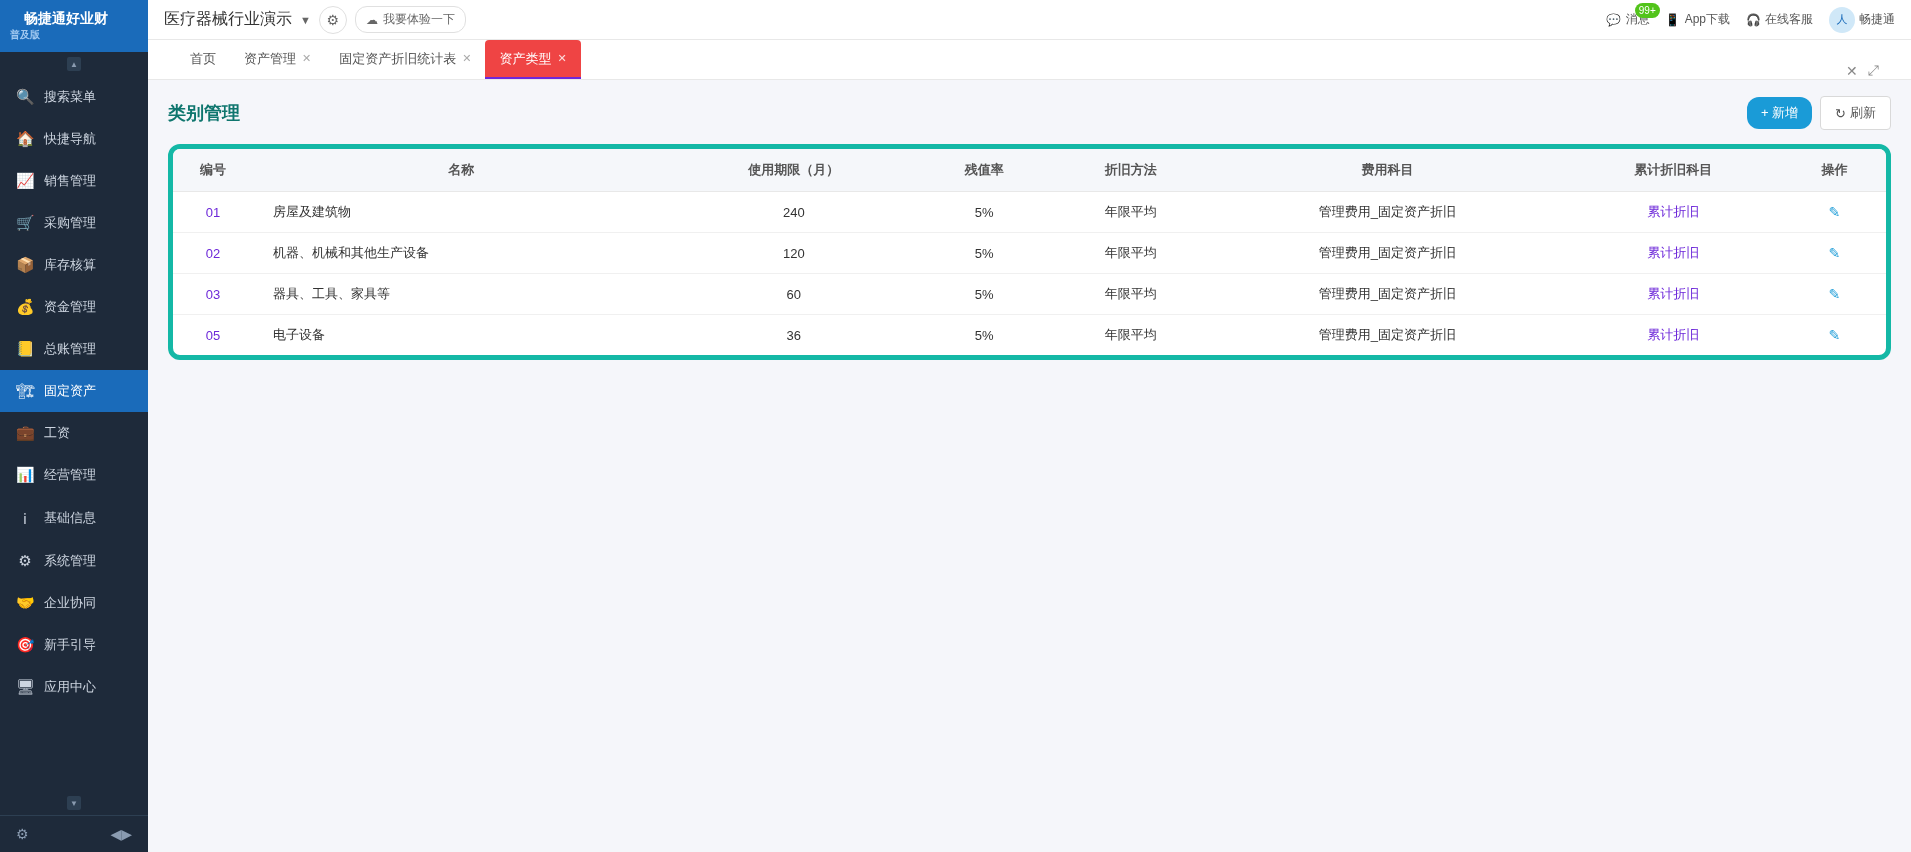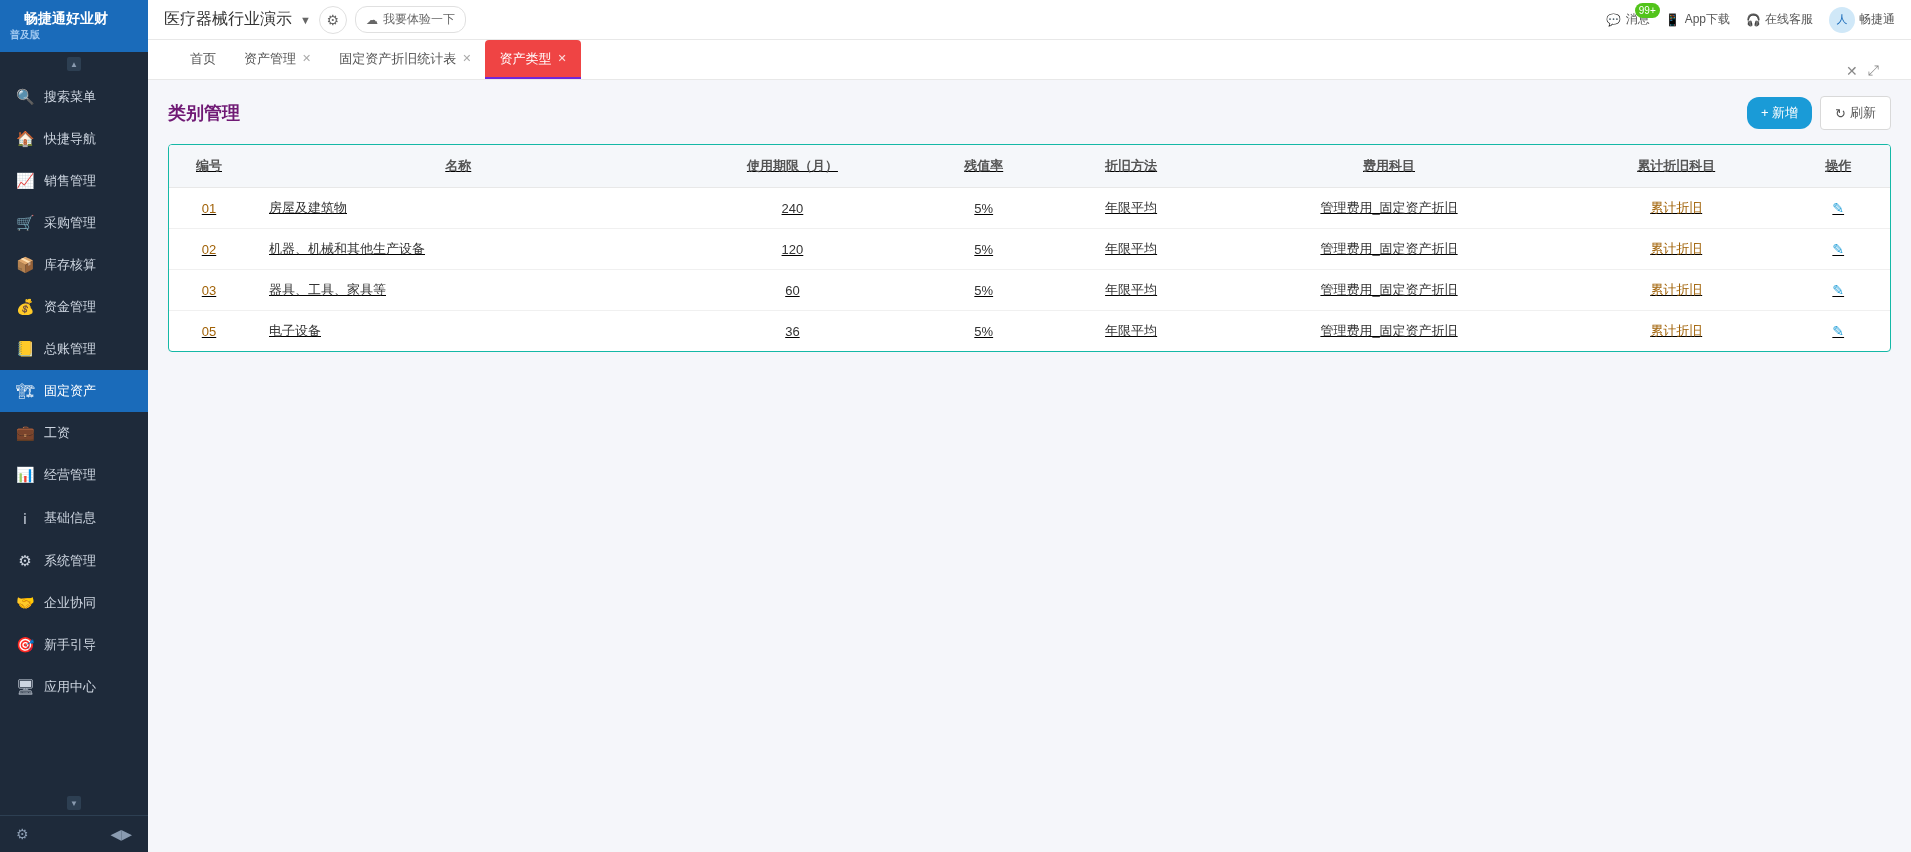--- a/index.html
+++ b/index.html
@@ -217,21 +217,21 @@
     
     .page-header {
       display: flex;
       align-items: center;
       justify-content: space-between;
       margin-bottom: 14px;
     }
     .page-title {
       font-size: 18px;
       font-weight: bold;
-      color: #701a75;
+      color: #0f766e;
     }
     .page-actions {
       display: flex;
       align-items: center;
       gap: 8px;
     }
     .btn-primary {
       background: #1a9bd7;
       color: #fff;
       border: none;
@@ -257,24 +257,23 @@
     }
     .win-btn {
       cursor: pointer;
       color: #888;
       font-size: 14px;
     }
 
     
     .table-container {
       background: #fff;
-      border-radius: 4px;
-      border: 1px solid #14b8a6;
+      border-radius: 12px;
+      border: 5px solid #14b8a6;
       overflow: hidden;
-      text-decoration: underline;
     }
     table {
       width: 100%;
       border-collapse: collapse;
     }
     thead tr {
       background: #f5f7fa;
     }
     th {
       padding: 12px 10px;
@@ -288,21 +287,21 @@
     th:first-child { width: 80px; }
     td {
       padding: 11px 10px;
       text-align: center;
       font-size: 13px;
       color: #333;
       border-bottom: 1px solid #f0f0f0;
     }
     td:nth-child(2) { text-align: left; padding-left: 20px; }
     tr:last-child td { border-bottom: none; }
-    .td-link { color: #a16207; cursor: pointer; }
+    .td-link { color: #6d28d9; cursor: pointer; }
     .edit-icon { color: #1a9bd7; cursor: pointer; font-size: 14px; }
   </style>
 </head>
 <body>
 
 <div class="sidebar">
   <div class="sidebar-logo">
     <div>
       <div style="font-size:14px;font-weight:bold;margin-left:14px;">畅捷通好业财</div>
       <div style="font-size:10px;color:#a0c8f0;">普及版</div>

